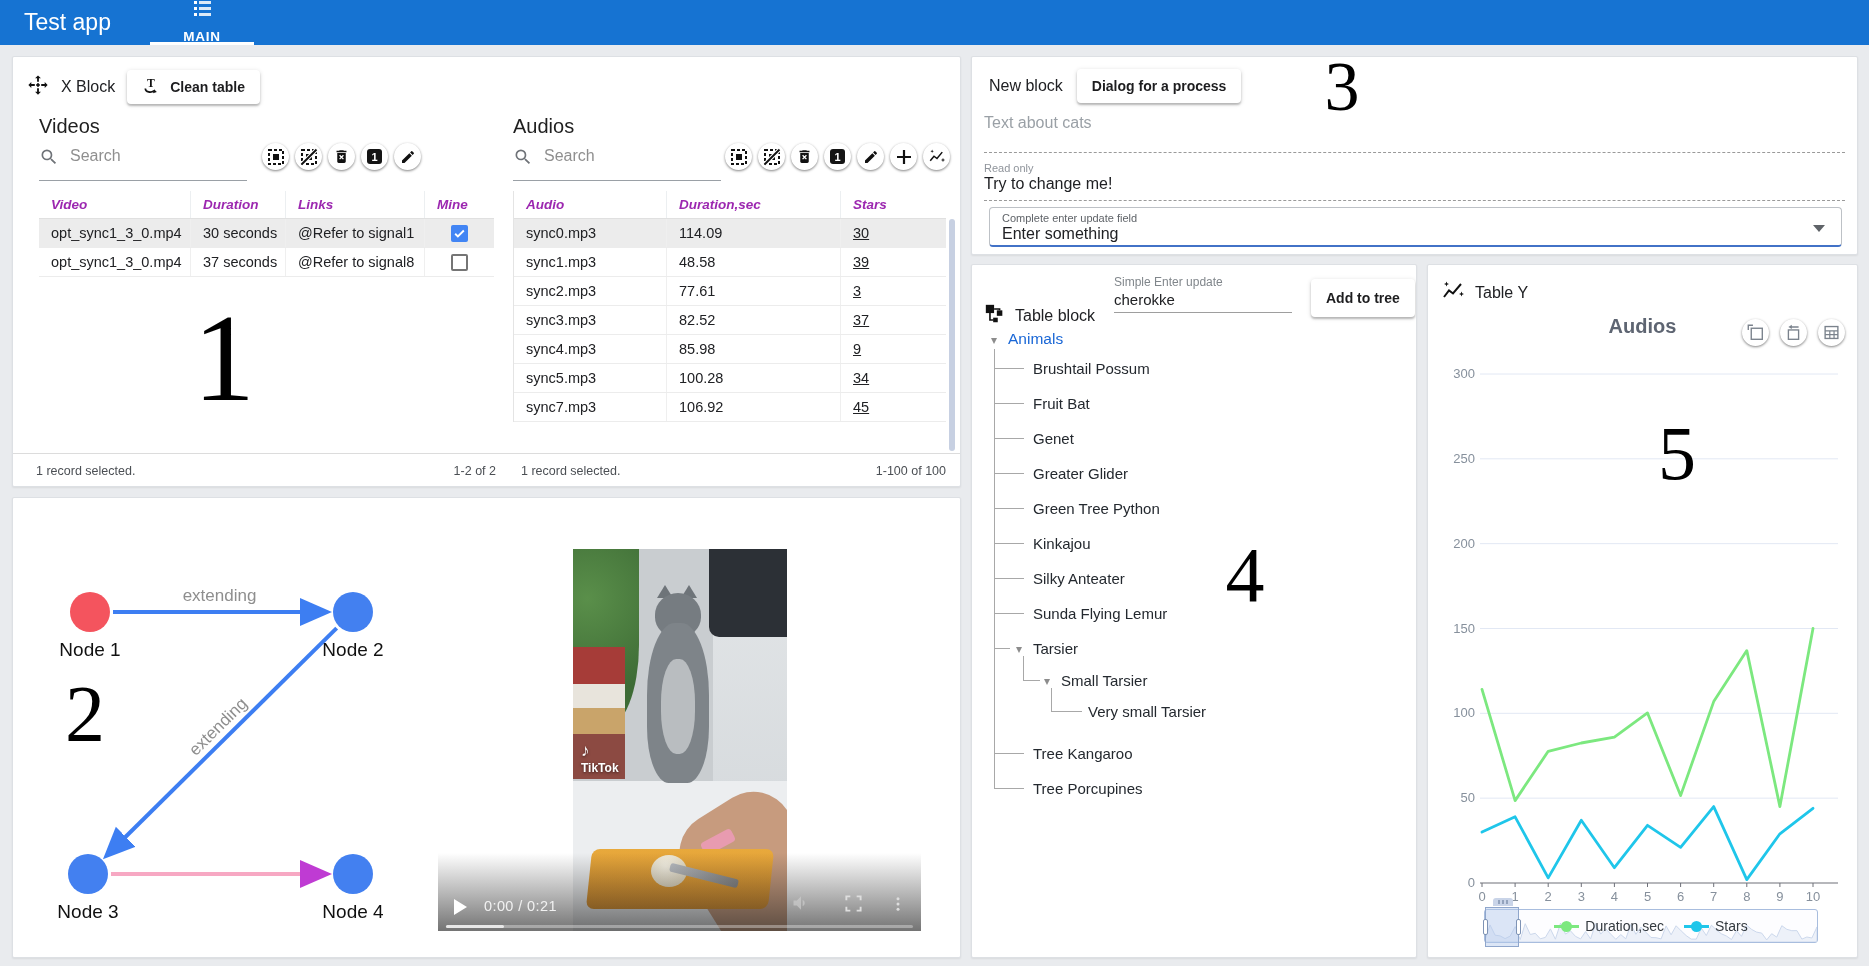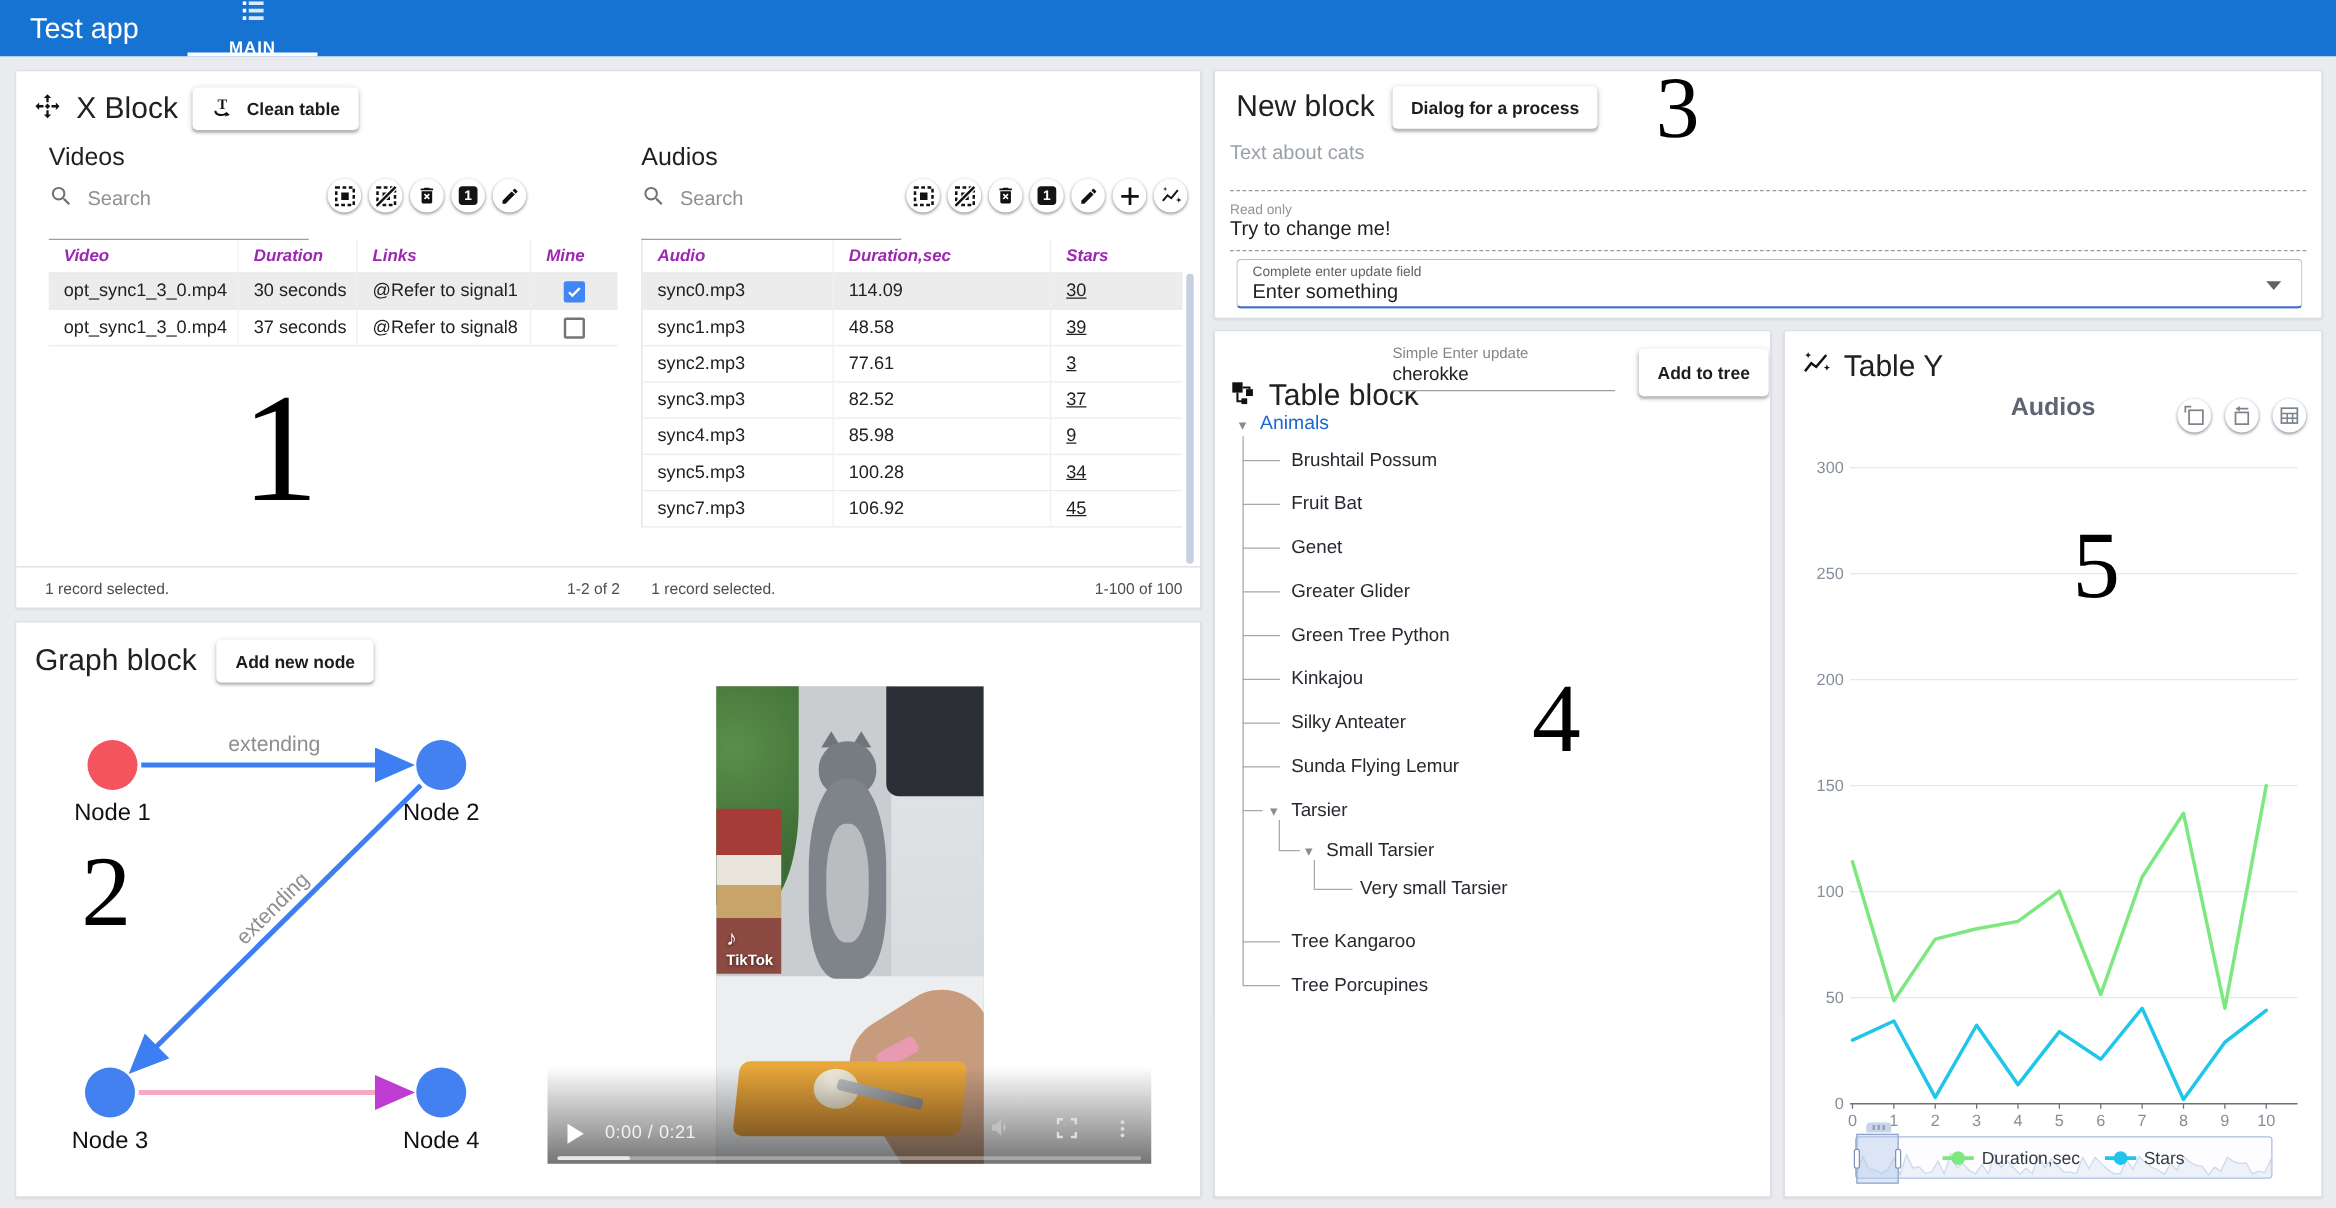--- a/index.html
+++ b/index.html
@@ -16,34 +16,34 @@
   
   .panel { position:absolute; background:#fff; border:1px solid #dde0e4; border-radius:2px; box-shadow:0 1px 2px rgba(0,0,0,.07); overflow:hidden; }
   #panel-xblock { left:12px; top:56px;  width:949px; height:431px; }
   #panel-graph  { left:12px; top:497px; width:949px; height:461px; }
   #panel-new    { left:971px; top:56px; width:887px; height:199px; }
   #panel-tree   { left:971px; top:264px; width:446px; height:694px; }
   #panel-chart  { left:1427px; top:264px; width:431px; height:694px; }
 
   .numeral { position:absolute; font-family:"Liberation Serif", serif; color:#000; transform:translate(-50%,-54%); line-height:1; z-index:5; }
 
-  .blk-title { font-size:24px; color:#202124;text-align:center; }
+  .blk-title { font-size:16px; color:#202124;text-align:center; }
   .btn-raised { background:#fff; border:none; border-radius:4px;
     box-shadow:0 2px 2px rgba(0,0,0,.22), 0 1px 5px rgba(0,0,0,.14);
     font-weight:bold; font-size:14px; color:#1d1d1f; font-family:inherit;
     display:inline-flex; align-items:center; gap:8px; padding:0 15px; height:34px; cursor:pointer; white-space:nowrap; }
 
   
   .xb-header { position:absolute; left:14px; top:13px; display:flex; align-items:center; gap:12px; }
   .tsec { position:absolute; top:58px; }
   #videos-sec { left:26px; width:455px; }
   #audios-sec { left:500px; width:433px; }
   .tsec h2 { font-size:20px; font-weight:normal; color:#1f1f1f; height:22px; }
   .search-row { position:relative; height:54px; }
-  .search-field { position:absolute; left:0; top:10px; width:208px; display:flex; align-items:center; gap:11px; border-bottom:1px solid #9aa0a6; padding-bottom:19px; }
+  .search-field { position:absolute; left:0; top:10px; width:208px; display:flex; align-items:flex-start; gap:11px; border-bottom:1px solid #9aa0a6; padding-bottom:9px; }
   .search-field input { border:none; outline:none; font-size:16px; width:160px; color:#202124; font-family:inherit; }
   .search-field input::placeholder { color:#8f8f8f; }
   .tb-toolbar { position:absolute; top:6px; display:flex; gap:6px; }
   .icon-circle { width:27px; height:27px; border-radius:50%; background:#fff; display:flex; align-items:center; justify-content:center;
     box-shadow:0 1px 3px rgba(0,0,0,.33), 0 1px 2px rgba(0,0,0,.2); cursor:pointer; }
   .badge1 { width:15px; height:15px; background:#141414; border-radius:3px; color:#fff; font-size:11px; font-weight:bold; display:flex; align-items:center; justify-content:center; }
 
   .thead, .trow { display:grid; align-items:center; }
   .v-grid { grid-template-columns:152px 95px 139px 69px; }
   .a-grid { grid-template-columns:153px 174px 106px; }
@@ -359,26 +359,20 @@
       <div class="f-half" id="f-audios">
         <span>1 record selected.</span>
         <span>1-100 of 100</span>
       </div>
     </div>
 
     <div class="numeral" style="left:211px; top:307px; font-size:124px;">1</div>
   </div>
 
   <div id="panel-graph" class="panel">
-    <div id="graph-header">
-      <span class="blk-title">Graph block</span>
-      <button class="btn-raised">
-        <span>Add new node</span>
-      </button>
-    </div>
     <svg id="graph-svg" width="445" height="400">
         <defs>
           <marker id="arr0" markerWidth="9" markerHeight="8" refX="6.5" refY="3.5" orient="auto">
             <polygon points="0 0,8 3.5,0 7" fill="#3d7ef2"></polygon>
           </marker>
           <marker id="arr1" markerWidth="9" markerHeight="8" refX="6.5" refY="3.5" orient="auto">
             <polygon points="0 0,8 3.5,0 7" fill="#3d7ef2"></polygon>
           </marker>
           <marker id="arr2" markerWidth="9" markerHeight="8" refX="6.5" refY="3.5" orient="auto">
             <polygon points="0 0,8 3.5,0 7" fill="#bf3bd3"></polygon>

